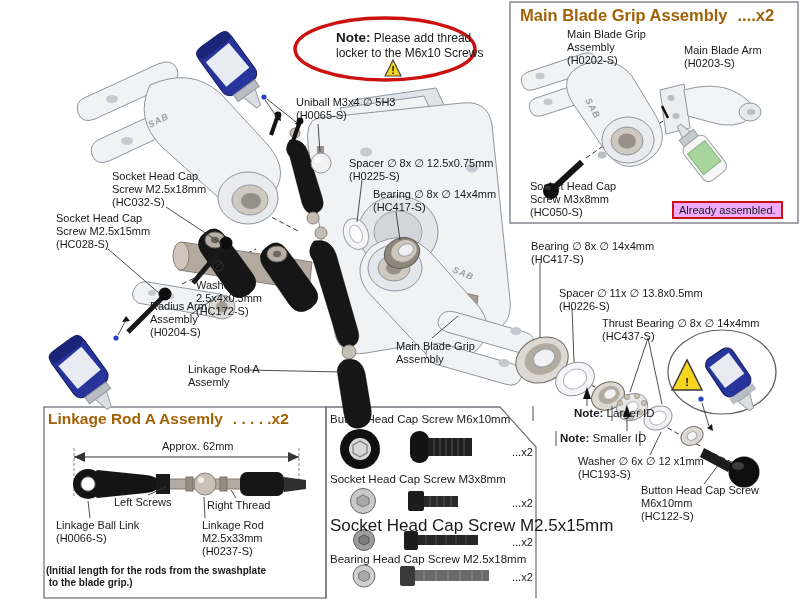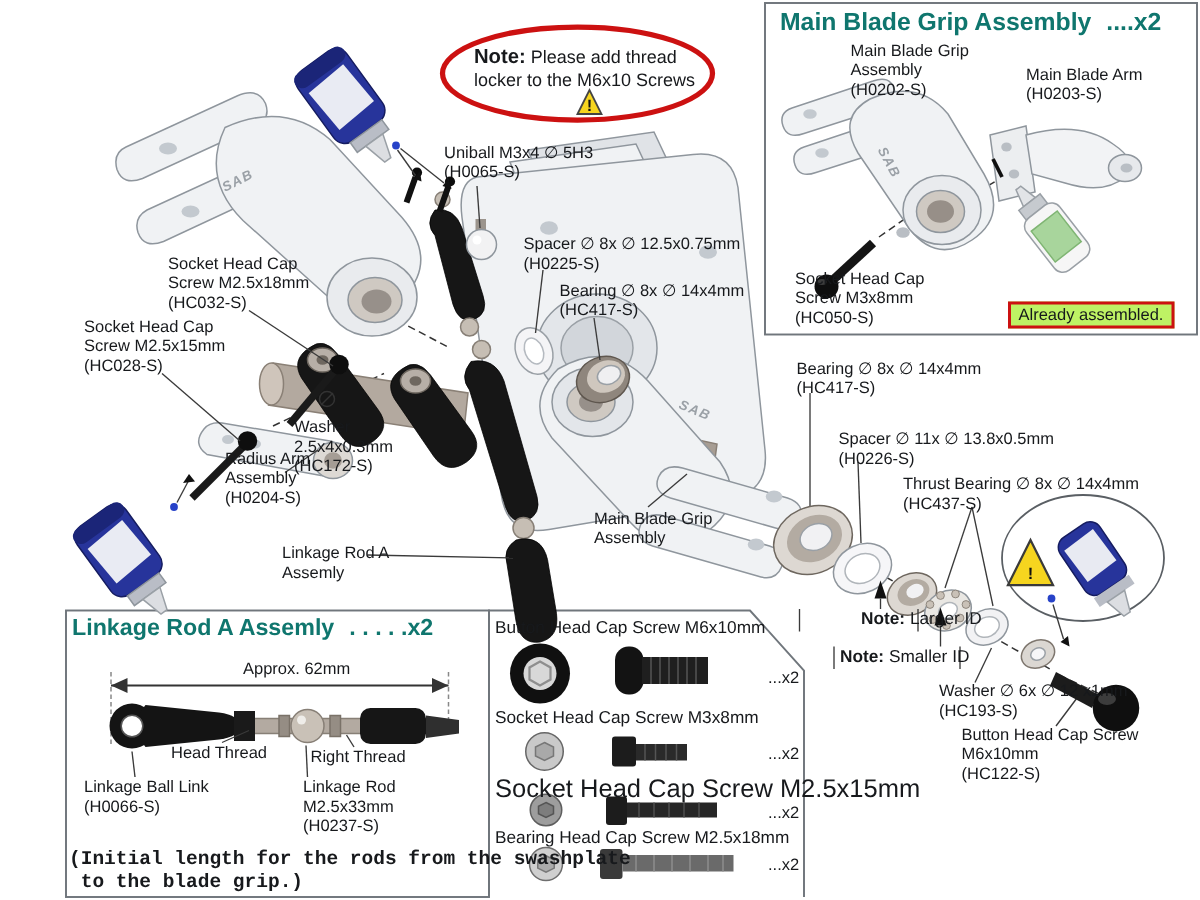--- a/index.html
+++ b/index.html
@@ -1,34 +1,34 @@
 <!DOCTYPE html>
 <html><head>
 <meta charset="utf-8">
 <style>
   html,body{margin:0;padding:0;background:#fff;}
   #stage{position:relative;width:800px;height:600px;background:#fff;overflow:hidden;
          font-family:"Liberation Sans","DejaVu Sans",sans-serif;color:#15181b;}
   svg{position:absolute;left:0;top:0;}
   .lbl{position:absolute;font-size:11px;line-height:1.18;white-space:pre-wrap;color:#17191c;z-index:3;}
-  .title{position:absolute;font-weight:bold;font-size:15.5px;color:#0f766e;z-index:3;white-space:pre;}
+  .title{position:absolute;font-weight:bold;font-size:15.5px;color:#a16207;z-index:3;white-space:pre;}
   .qty{margin-left:10px;font-weight:bold;}
   .w{fill:#f0f2f4;stroke:#8f969d;stroke-width:1;}
   .wd{fill:#e0e3e7;stroke:#8f969d;stroke-width:1;}
   .blk{fill:#161616;stroke:#000;stroke-width:.5;}
   .dash{stroke:#333;stroke-width:1;stroke-dasharray:5 3;fill:none;}
   .ldr{stroke:#3a3a3a;stroke-width:.9;fill:none;}
   .panel{fill:none;stroke:#70767c;stroke-width:1.3;}
   .sab{font:italic bold 9px "Liberation Sans",sans-serif;fill:#9aa0a6;letter-spacing:1px;}
   .bang{font:bold 11px "Liberation Sans",sans-serif;fill:#111;text-anchor:middle;}
-  .note-callout{font-size:12px;}
+  .note-callout{font-size:12px;margin-left:20px;}
   .note-callout b{font-size:13.5px;}
   .small-note{font-size:11.5px;}
-  .boxed{position:absolute;border:2px solid #cc1111;padding:1px 5px;font-size:11px;z-index:3;background:#bef264;}
-  .foot{font-weight:bold;font-size:13px;font-family:Liberation Mono, monospace;}
+  .boxed{position:absolute;border:2px solid #cc1111;padding:1px 5px;font-size:11px;z-index:3;background:#f0abfc;}
+  .foot{font-weight:bold;font-size:10px;}
 </style>
 </head>
 <body>
 
 <div id="stage">
 
 <svg width="800" height="600" viewBox="0 0 800 600">
 
   <rect x="510" y="2" width="288" height="221" class="panel"></rect>
   <rect x="44" y="407" width="282" height="191" class="panel"></rect>
@@ -390,40 +390,40 @@
 <div class="lbl" style="left:188px;top:363px;">Linkage Rod A
 Assemly</div>
 <div class="lbl" style="left:531px;top:240px;">Bearing ∅ 8x ∅ 14x4mm
 (HC417-S)</div>
 <div class="lbl" style="left:559px;top:287px;">Spacer ∅ 11x ∅ 13.8x0.5mm
 (H0226-S)</div>
 <div class="lbl" style="left:602px;top:317px;">Thrust Bearing ∅ 8x ∅ 14x4mm
 (HC437-S)</div>
 <div class="lbl small-note" style="left:537px;top:407px;margin-left:37px;"><b>Note:</b><span> Larger ID</span></div>
 <div class="lbl small-note" style="left:560px;top:432px;"><b>Note:</b><span> Smaller ID</span></div>
-<div class="lbl" style="left:578px;top:455px;margin-left:48px;">Washer ∅ 6x ∅ 12 x1mm
+<div class="lbl" style="left:578px;top:455px;">Washer ∅ 6x ∅ 12 x1mm
 (HC193-S)</div>
 <div class="lbl" style="left:641px;top:484px;">Button Head Cap Screw
 M6x10mm
 (HC122-S)</div>
 
 <div class="title" style="left:520px;top:6px;font-size:16.5px;"><span>Main Blade Grip Assembly</span><span class="qty">....x2</span></div>
 <div class="lbl" style="left:567px;top:28px;">Main Blade Grip
 Assembly
 (H0202-S)</div>
 <div class="lbl" style="left:684px;top:44px;">Main Blade Arm
 (H0203-S)</div>
 <div class="lbl" style="left:530px;top:180px;">Socket Head Cap
 Screw M3x8mm
 (HC050-S)</div>
 <div class="boxed" style="left:672px;top:201px;">Already assembled.</div>
 
 <div class="title" style="left:48px;top:410px;"><span>Linkage Rod A Assemly</span><span class="qty">. . . . .x2</span></div>
 <div class="lbl" style="left:162px;top:440px;">Approx. 62mm</div>
-<div class="lbl" style="left:114px;top:496px;">Head Thread</div>
+<div class="lbl" style="left:114px;top:496px;">Left Screws</div>
 <div class="lbl" style="left:207px;top:499px;">Right Thread</div>
 <div class="lbl" style="left:56px;top:519px;">Linkage Ball Link
 (H0066-S)</div>
 <div class="lbl" style="left:168px;top:519px;margin-left:34px;">Linkage Rod
 M2.5x33mm
 (H0237-S)</div>
 <div class="lbl foot" style="left:46px;top:565px;">(Initial length for the rods from the swashplate
  to the blade grip.)</div>
 
 <div class="lbl" style="left:330px;top:413px;font-size:11.5px;">Button Head Cap Screw M6x10mm</div>

